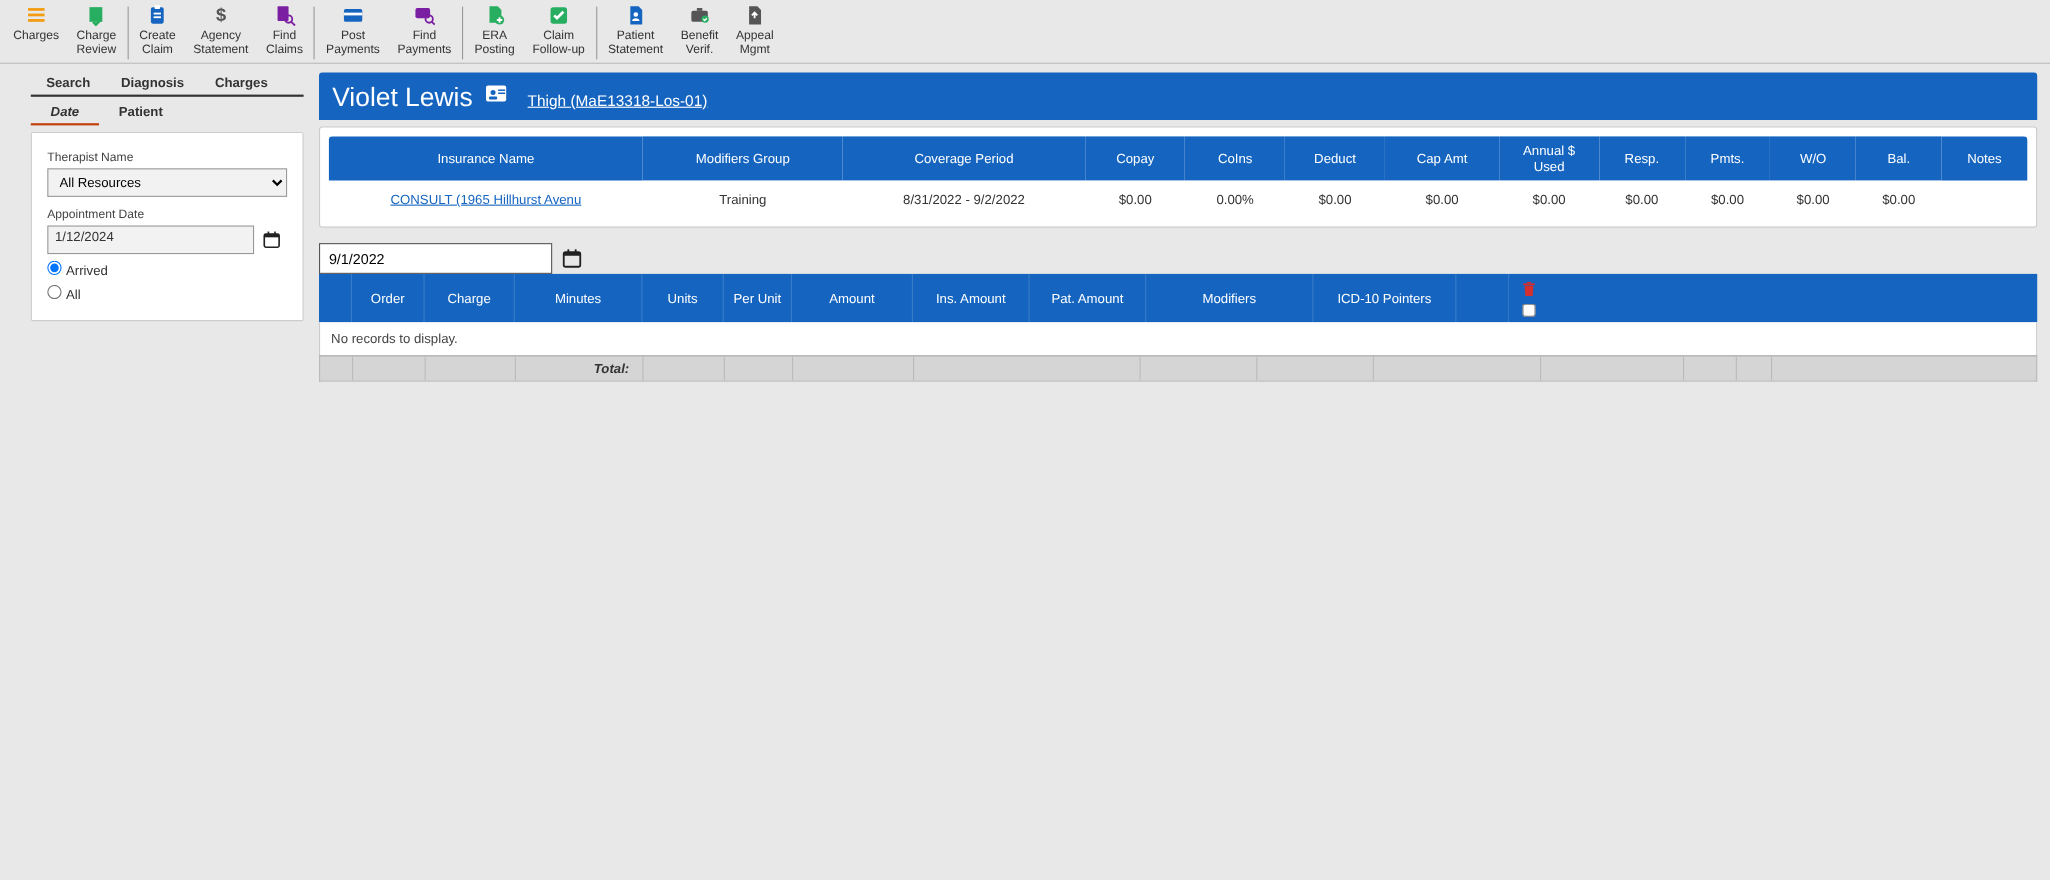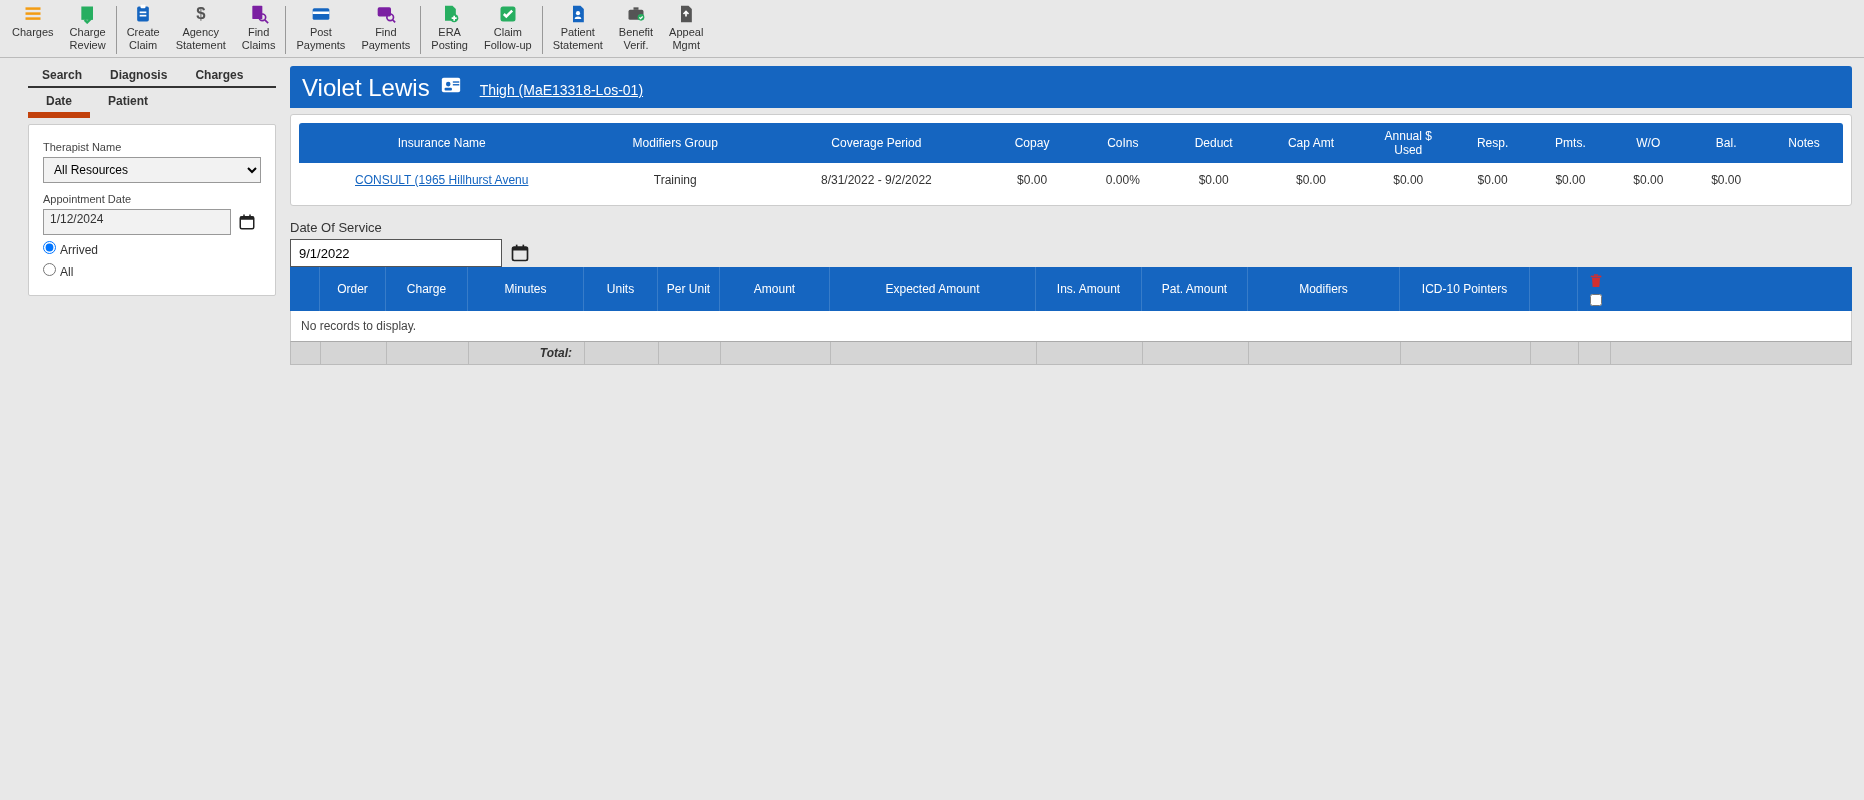--- a/index.html
+++ b/index.html
@@ -15,21 +15,21 @@
   
   .content-wrap { display:flex; }
   .left-col { width: 280px; padding: 6px 4px 0 28px; }
   .right-col { flex: 1; padding: 8px 12px 0 10px; }
   
   
   .lvl1-tabs { display:flex; border-bottom: 2px solid #333; margin-bottom: 2px; }
   .lvl1-tab { padding: 4px 14px; font-size:12px; font-weight: bold; cursor:pointer; }
   .lvl2-tabs { display:flex; }
   .lvl2-tab { padding: 4px 18px; font-size:12px; font-weight: bold; cursor:pointer; }
-  .lvl2-tab.active { border-bottom: 6px solid #c2410c; }
+  .lvl2-tab.active { border-bottom: 2px solid #c2410c; font-style: italic; }
   
   .filter-panel { background:#fff; border:1px solid #ccc; margin-top: 6px; padding: 16px 14px; border-radius:2px;}
   .filter-panel label.fld { display:block; font-size:11px; color:#444; margin-bottom:4px;}
   .filter-panel select, .filter-panel .date-box { width: 100%; height: 26px; border:1px solid #999; background:#f2f2f2; padding: 2px 6px; font-size:12px;}
   .date-row { display:flex; align-items:center; gap:6px; }
   .date-row .date-box { flex: 0 0 188px; background:#f2f2f2;}
   .cal-btn { width:20px; height:20px; display:flex; align-items:center; justify-content:center; cursor:pointer;}
   .radio-row { margin-top:6px; font-size:12px;}
   .radio-row input { margin-right:4px;}
   
@@ -306,21 +306,20 @@
           <td>$0.00</td>
           <td>$0.00</td>
           <td>$0.00</td>
           <td></td>
         </tr>
           </tbody>
       </table>
     </div>
 
     <div class="dos-wrap">
-      <label>Date Of Service</label>
       <div class="dos-input">
         <input type="text" value="9/1/2022" style="">
         <div class="cal-btn">
           <svg width="20" height="20" viewBox="0 0 24 24">
               <rect x="3" y="5" width="18" height="16" rx="2" fill="none" stroke="#222" stroke-width="2"></rect>
               <rect x="3" y="5" width="18" height="4" fill="#222"></rect>
               <rect x="7" y="2" width="2" height="5" fill="#222"></rect>
               <rect x="15" y="2" width="2" height="5" fill="#222"></rect>
             </svg>
         </div>
@@ -330,21 +329,20 @@
 
     <div class="grid-wrap">
       <div class="grid-head">
         <div class="gh gh1"></div>
         <div class="gh gh2">Order</div>
         <div class="gh gh3">Charge</div>
         <div class="gh gh4">Minutes</div>
         <div class="gh gh5">Units</div>
         <div class="gh gh6">Per Unit</div>
         <div class="gh gh7">Amount</div>
-        <div class="gh gh8">Expected Amount</div>
         <div class="gh gh9">Ins. Amount</div>
         <div class="gh gh10">Pat. Amount</div>
         <div class="gh gh11">Modifiers</div>
         <div class="gh gh12">ICD-10 Pointers</div>
         <div class="gh gh13"></div>
         <div class="trash-col">
           <span><svg width="16" height="16" viewBox="0 0 24 24">
                 <path d="M6 7h12l-1 14H7z" fill="#d32f2f"></path>
                 <rect x="4" y="4" width="16" height="2.5" fill="#d32f2f"></rect>
                 <rect x="9" y="2" width="6" height="2" fill="#d32f2f"></rect>

